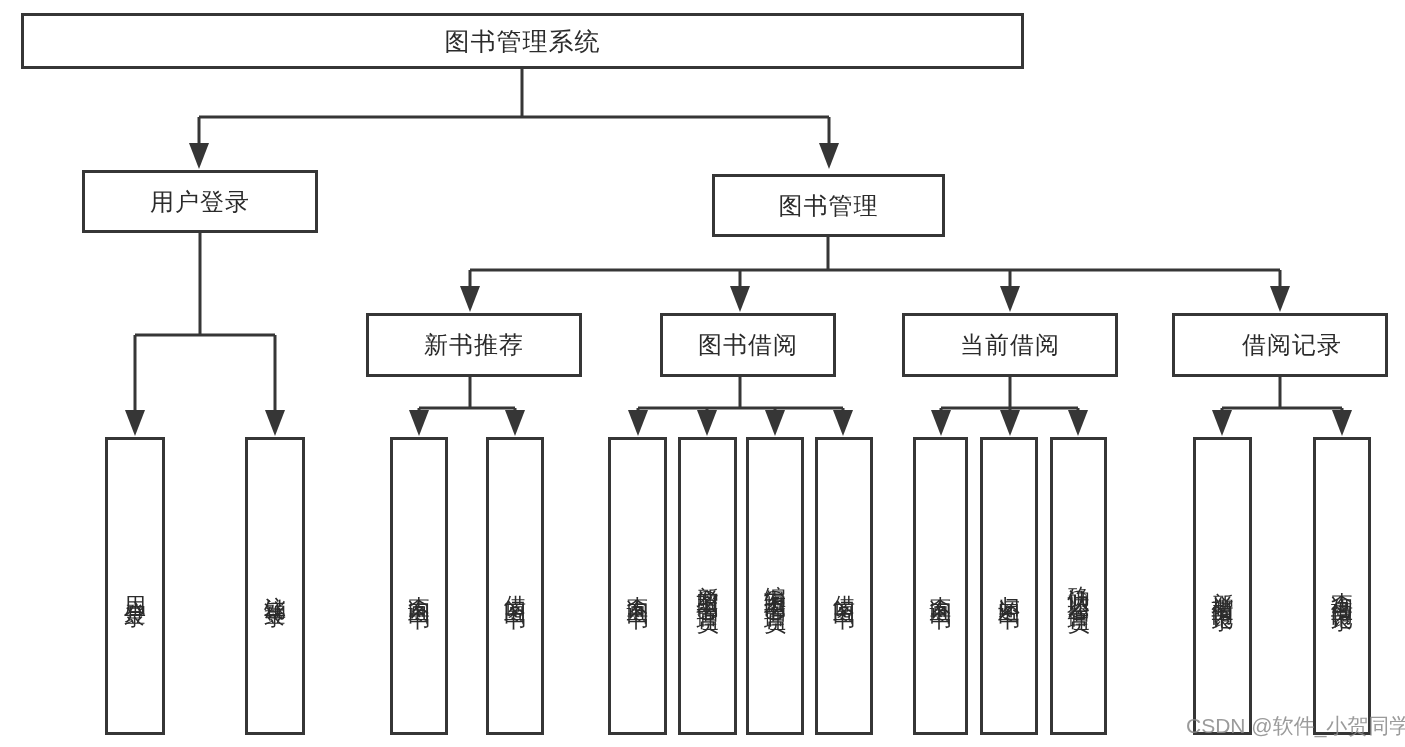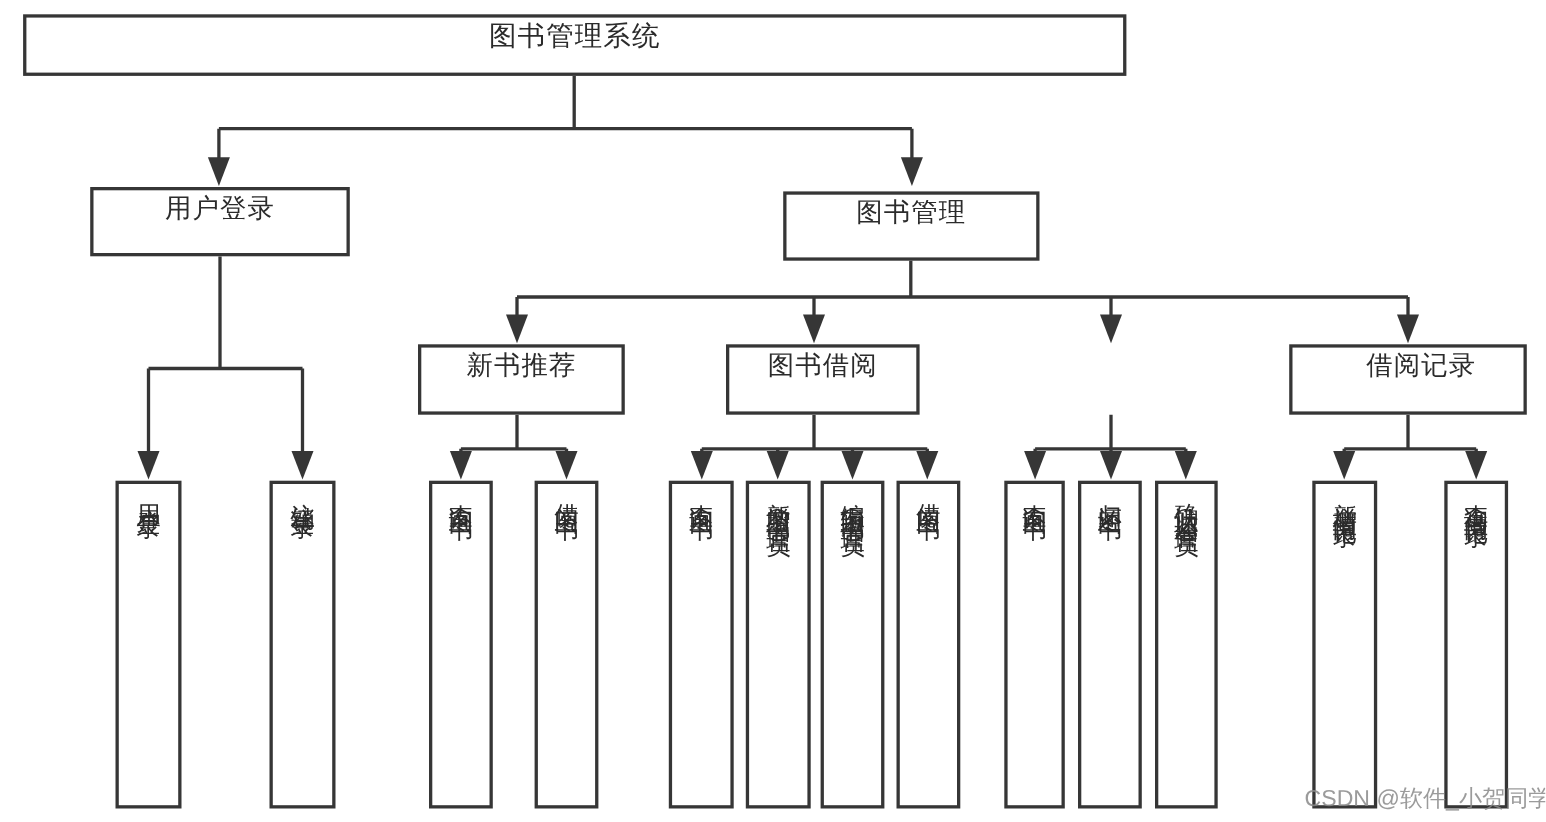--- a/index.html
+++ b/index.html
@@ -4,36 +4,36 @@
 <style>
   html,body { margin:0; padding:0; background:#ffffff; }
   .stage {
     position:relative; width:1405px; height:747px; background:#ffffff;
     font-family:"Liberation Sans", sans-serif; color:#2b2b2b; overflow:hidden;
   }
   svg.edges { position:absolute; left:0; top:0; z-index:1; }
   .box {
     position:absolute; box-sizing:border-box; z-index:2;
     border:3px solid #363636; background:#ffffff;
-    display:flex; align-items:flex-start; justify-content:center;
+    display:flex; align-items:center; justify-content:center;
   }
   .hlabel { font-size:24px; letter-spacing:1px; white-space:nowrap; }
   .root .hlabel { font-size:25px; }
   .vtext {
     writing-mode:vertical-rl; text-orientation:mixed;
     font-size:22px; letter-spacing:4px; line-height:1; white-space:nowrap;
   }
   
   .n-root { left:21px; top:13px; width:1003px; height:56px; }
   
   .n-userlogin { left:82px;  top:170px; width:236px; height:63px; }
   .n-bookmgmt  { left:712px; top:174px; width:233px; height:63px; }
   
   .n-l3 { top:313px; height:64px; }
-  .n-newbook { left:380px;  width:188px; }
+  .n-newbook { left:366px;  width:216px; }
   .n-borrow  { left:660px;  width:176px;font-family:Liberation Serif, serif; }
   .n-current { left:902px;  width:216px; }
   .n-records { left:1172px; width:216px;padding-left:24px; }
   
   .leaf { top:437px; height:298px; }
   .lf-a1 { left:105px;  width:60px; }
   .lf-a2 { left:245px;  width:60px; }
   .lf-b1 { left:390px;  width:58px; }
   .lf-b2 { left:486px;  width:58px; }
   .lf-c1 { left:608px;  width:59px; }
@@ -98,20 +98,23 @@
   <div class="box n-bookmgmt">
     <span class="hlabel">图书管理</span>
   </div>
 
   <div class="box n-l3 n-newbook">
     <span class="hlabel">新书推荐</span>
   </div>
   <div class="box n-l3 n-borrow">
     <span class="hlabel">图书借阅</span>
   </div>
+  <div class="box n-l3 n-current">
+    <span class="hlabel">当前借阅</span>
+  </div>
   <div class="box n-l3 n-records">
     <span class="hlabel">借阅记录</span>
   </div>
 
   <div class="box leaf lf-a1">
     <span class="vtext">用户登录</span>
   </div>
   <div class="box leaf lf-a2">
     <span class="vtext">注销登录</span>
   </div>

